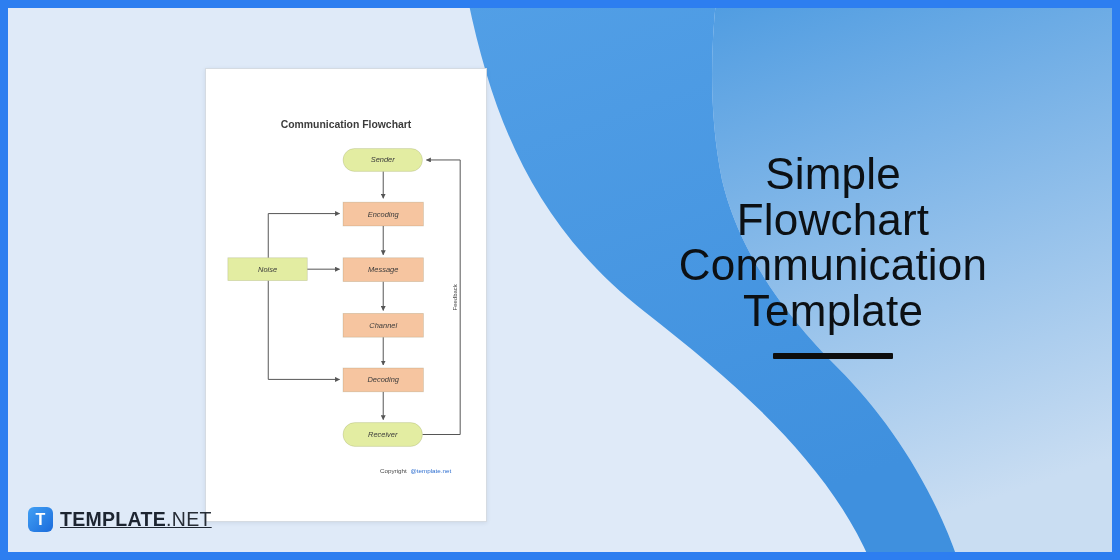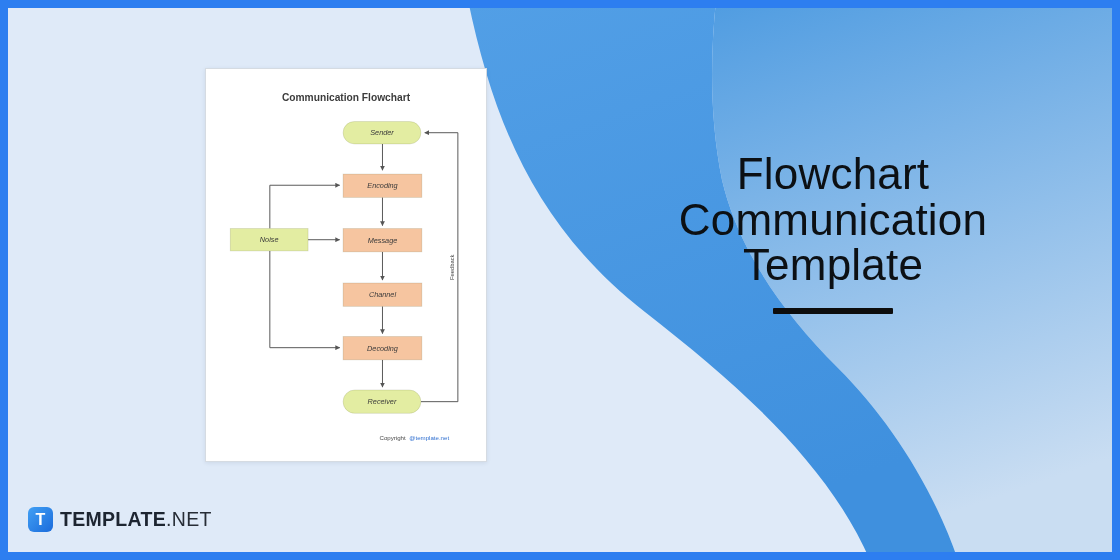--- a/index.html
+++ b/index.html
@@ -21,21 +21,21 @@
     position: absolute; inset: 0;
     border: 8px solid #2d7ef0;
     pointer-events: none;
     z-index: 40;
   }
 
   
   .page {
     position: absolute;
     left: 205px; top: 68px;
-    width: 282px; height: 394px;
+    width: 282px; height: 454px;
     background: #ffffff;
     border: 1px solid #d5dbe2;
     box-shadow: 0 1px 4px rgba(40,60,90,0.10);
     z-index: 20;
   }
   .page svg { display: block; width: 100%; height: 100%; }
 
   
   .hero {
     position: absolute;
@@ -73,20 +73,21 @@
     font-weight: bold;
     font-size: 16px;
     line-height: 25px;
     text-align: center;
   }
   .brand-name {
     font-size: 19.5px;
     letter-spacing: 0.3px;
     color: #1d2531;
     white-space: nowrap;
+    text-decoration: underline;
   }
   .brand-name .bold { font-weight: 800; }
   .brand-name .light { font-weight: 400; color: #272d36; }
 </style>
 </head>
 <body>
 
 <div id="app">
 
   <svg class="waves-svg" width="1120" height="560" viewBox="0 0 1120 560" aria-hidden="true">
@@ -149,20 +150,21 @@
       <text transform="translate(252.5,217) rotate(-90)" font-size="6" fill="#3e3e3e">Feedback</text>
 
       <text x="247" y="381" text-anchor="end" font-size="6.3">
         <tspan fill="#4a4a4a">Copyright</tspan>
         <tspan dx="2" fill="#2f6fd0">@template.net</tspan>
       </text>
     </svg>
   </div>
 
   <div class="hero">
+    <div>Simple</div>
     <div>Flowchart</div>
     <div>Communication</div>
     <div>Template</div>
     <div class="hero-underline"></div>
   </div>
 
   <div class="brand">
     <div class="brand-icon">T</div>
     <div class="brand-name">
       <span class="bold">TEMPLATE</span><span class="light">.NET</span>

